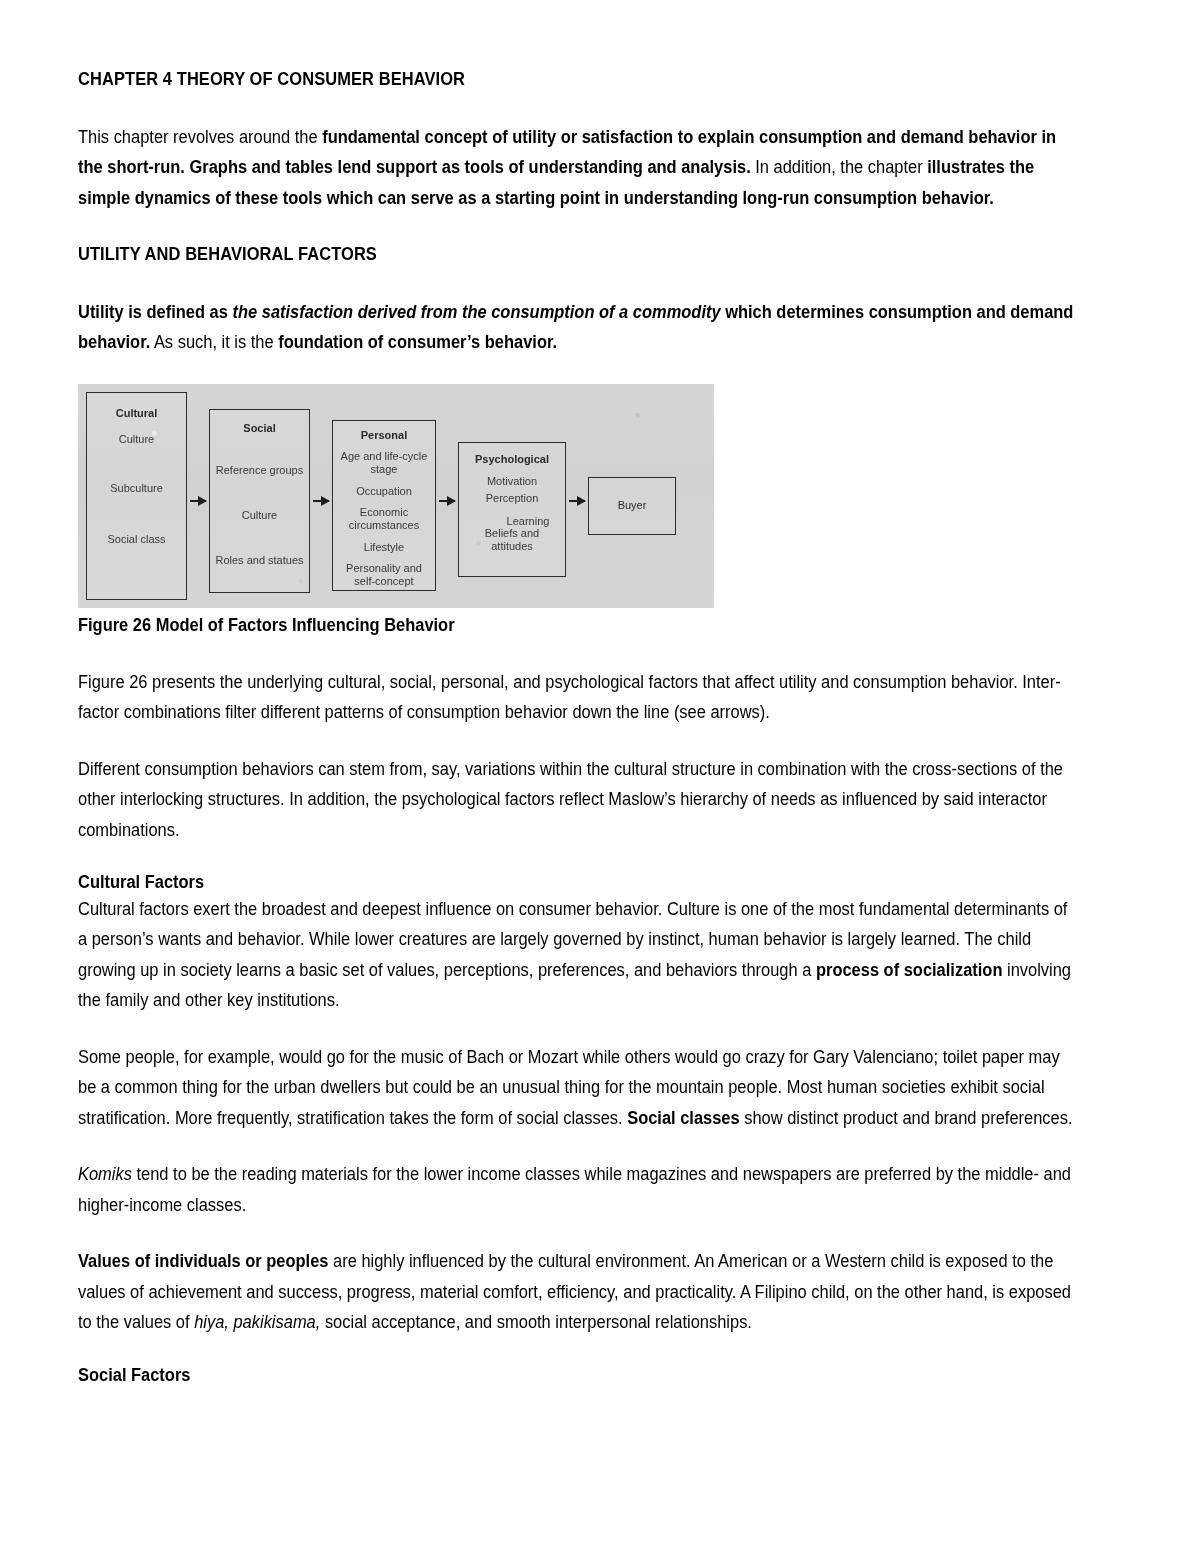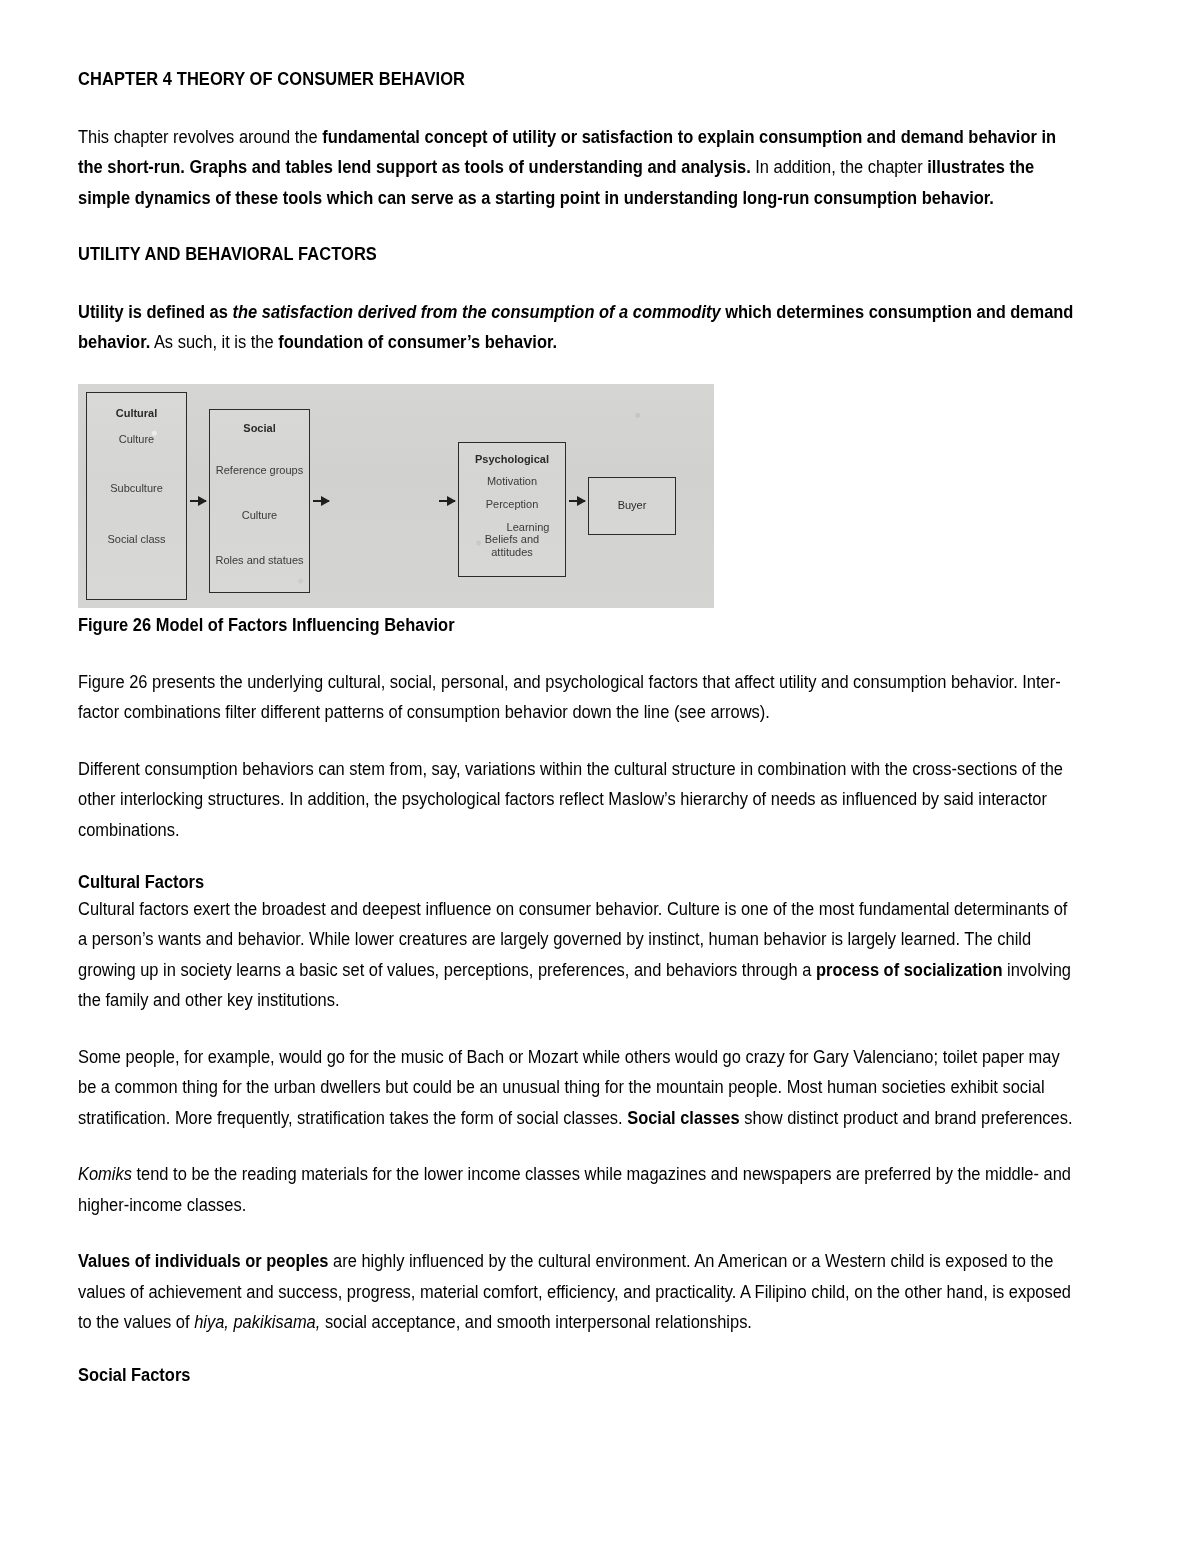--- a/index.html
+++ b/index.html
@@ -165,27 +165,35 @@
 
       <div class="fig-box" style="left:131px; top:25px; width:101px; height:184px; padding-top:12px; justify-content:flex-start;">
         <div class="fig-title">Social</div>
         <div class="fig-item" style="margin-top:30px;">Reference groups</div>
         <div class="fig-item" style="margin-top:32px;">Culture</div>
         <div class="fig-item" style="margin-top:32px;">Roles and statues</div>
       </div>
 
       <div class="arrow" style="left:235px; top:116px; width:16px;"></div>
 
+      <div class="fig-box" style="left:254px; top:36px; width:104px; height:171px; padding-top:8px; justify-content:flex-start;">
+        <div class="fig-title">Personal</div>
+        <div class="fig-item wrap" style="margin-top:9px; width:96px;">Age and life-cycle stage</div>
+        <div class="fig-item" style="margin-top:9px;">Occupation</div>
+        <div class="fig-item wrap" style="margin-top:9px; width:96px;">Economic circumstances</div>
+        <div class="fig-item" style="margin-top:9px;">Lifestyle</div>
+        <div class="fig-item wrap" style="margin-top:9px; width:96px;">Personality and self-concept</div>
+      </div>
 
       <div class="arrow" style="left:361px; top:116px; width:16px;"></div>
 
       <div class="fig-box" style="left:380px; top:58px; width:108px; height:135px; padding-top:10px; justify-content:flex-start;">
         <div class="fig-title">Psychological</div>
         <div class="fig-item" style="margin-top:10px;">Motivation</div>
-        <div class="fig-item" style="margin-top:10px;">Perception</div>
+        <div class="fig-item" style="margin-top:4px;">Perception</div>
         <div class="fig-item" style="margin-top:10px;padding-left:32px;">Learning</div>
         <div class="fig-item wrap" style="width:92px;">Beliefs and attitudes</div>
       </div>
 
       <div class="arrow" style="left:491px; top:116px; width:16px;"></div>
 
       <div class="fig-box" style="left:510px; top:93px; width:88px; height:58px; justify-content:center;">
         <div class="fig-title" style="font-weight:normal;">Buyer</div>
       </div>
     </div>

